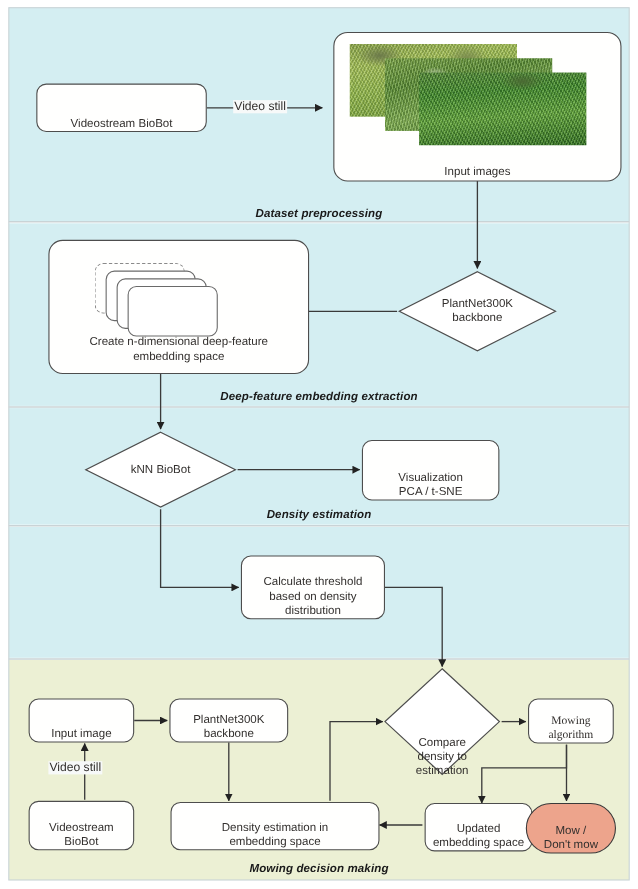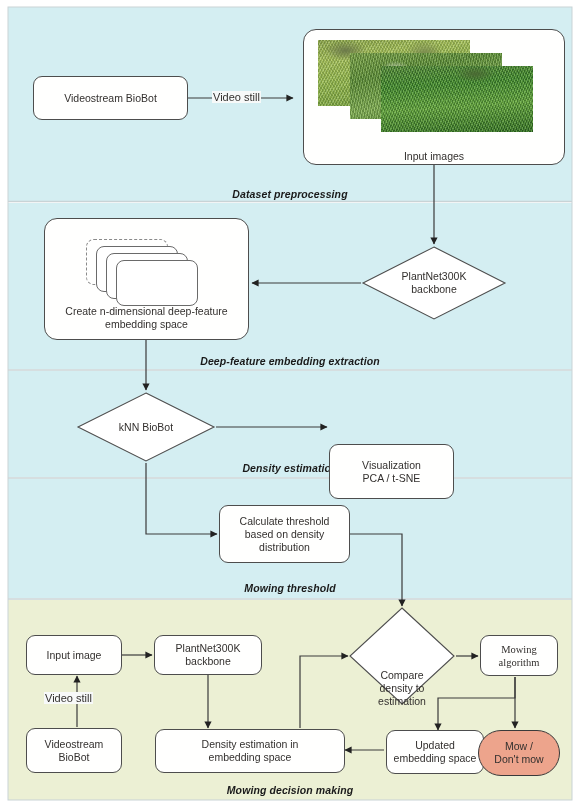--- a/index.html
+++ b/index.html
@@ -15,21 +15,21 @@
     position:absolute;
     font-style:italic;font-weight:bold;
     font-size:10.5px;color:#1a1a1a;
     text-align:center;
     white-space:nowrap;
     letter-spacing:0.1px;
   }
   .node{
     position:absolute;
     box-sizing:border-box;
-    display:flex;align-items:center;justify-content:center;
+    display:flex;align-items:flex-end;justify-content:center;
     text-align:center;
     font-size:10.5px;
     line-height:13px;
     color:#33302e;
     background:#fffffe;
     border:1.1px solid #4d4d4d;
     border-radius:9px;
     z-index:4;
   }
   .node.stadium{border-radius:999px;}
@@ -154,21 +154,20 @@
 
       <path d="M 515 677 L 515 728" marker-end="url(#arrow)"></path>
 
       <line x1="384" y1="750" x2="345" y2="750" marker-end="url(#arrow)"></line>
     </g>
   </svg>
 
   <div class="band-label" style="left:0;top:355px;width:580px;">Deep-feature embedding extraction</div>
   <div class="band-label" style="left:0;top:188px;width:580px;">Dataset preprocessing</div>
   <div class="band-label" style="left:0;top:462px;width:580px;">Density estimation</div>
-  <div class="band-label" style="left:0;top:582px;width:580px;">Mowing threshold</div>
   <div class="band-label" style="left:0;top:784px;width:580px;">Mowing decision making</div>
 
   <div class="node" style="left:33px;top:76px;width:155px;height:44px;">
     <span>Videostream BioBot</span>
   </div>
 
   <div class="edge-label" style="left:212px;top:91px;">Video still</div>
 
   <div class="node big" style="left:303px;top:29px;width:262px;height:136px;"></div>
 
@@ -178,34 +177,34 @@
     <div class="photo p3" style="left:63px;top:26px;width:152px;height:66px;"></div>
   </div>
 
   <div class="caption" style="left:303px;top:150px;width:262px;">Input images</div>
 
   <div class="diamond-label" style="left:374px;top:266px;width:120px;height:34px;flex-direction:column;">
     <span>PlantNet300K</span>
     <span>backbone</span>
   </div>
 
-  <div class="node big" style="left:44px;top:218px;width:205px;height:122px;align-items:flex-end;padding-bottom:8px;">
+  <div class="node big" style="left:44px;top:218px;width:237px;height:122px;align-items:flex-end;padding-bottom:8px;">
     <div style="display:flex;flex-direction:column;width:100%;">
       <span>Create n-dimensional deep-feature</span>
       <span>embedding space</span>
     </div>
   </div>
   <div class="stackbox dashed" style="left:86px;top:239px;width:82px;height:46px;"></div>
   <div class="stackbox" style="left:96px;top:246px;width:82px;height:46px;"></div>
   <div class="stackbox" style="left:106px;top:253px;width:82px;height:46px;"></div>
   <div class="stackbox" style="left:116px;top:260px;width:82px;height:46px;"></div>
 
   <div class="diamond-label" style="left:96px;top:420px;width:100px;height:15px;">kNN BioBot</div>
 
-  <div class="node" style="left:329px;top:400px;width:125px;height:55px;margin-top:44px;">
+  <div class="node" style="left:329px;top:400px;width:125px;height:55px;">
     <div style="display:flex;flex-direction:column;">
       <span>Visualization</span>
       <span>PCA / t-SNE</span>
     </div>
   </div>
 
   <div class="node" style="left:219px;top:505px;width:131px;height:58px;">
     <div style="display:flex;flex-direction:column;">
       <span>Calculate threshold</span>
       <span>based on density</span>

